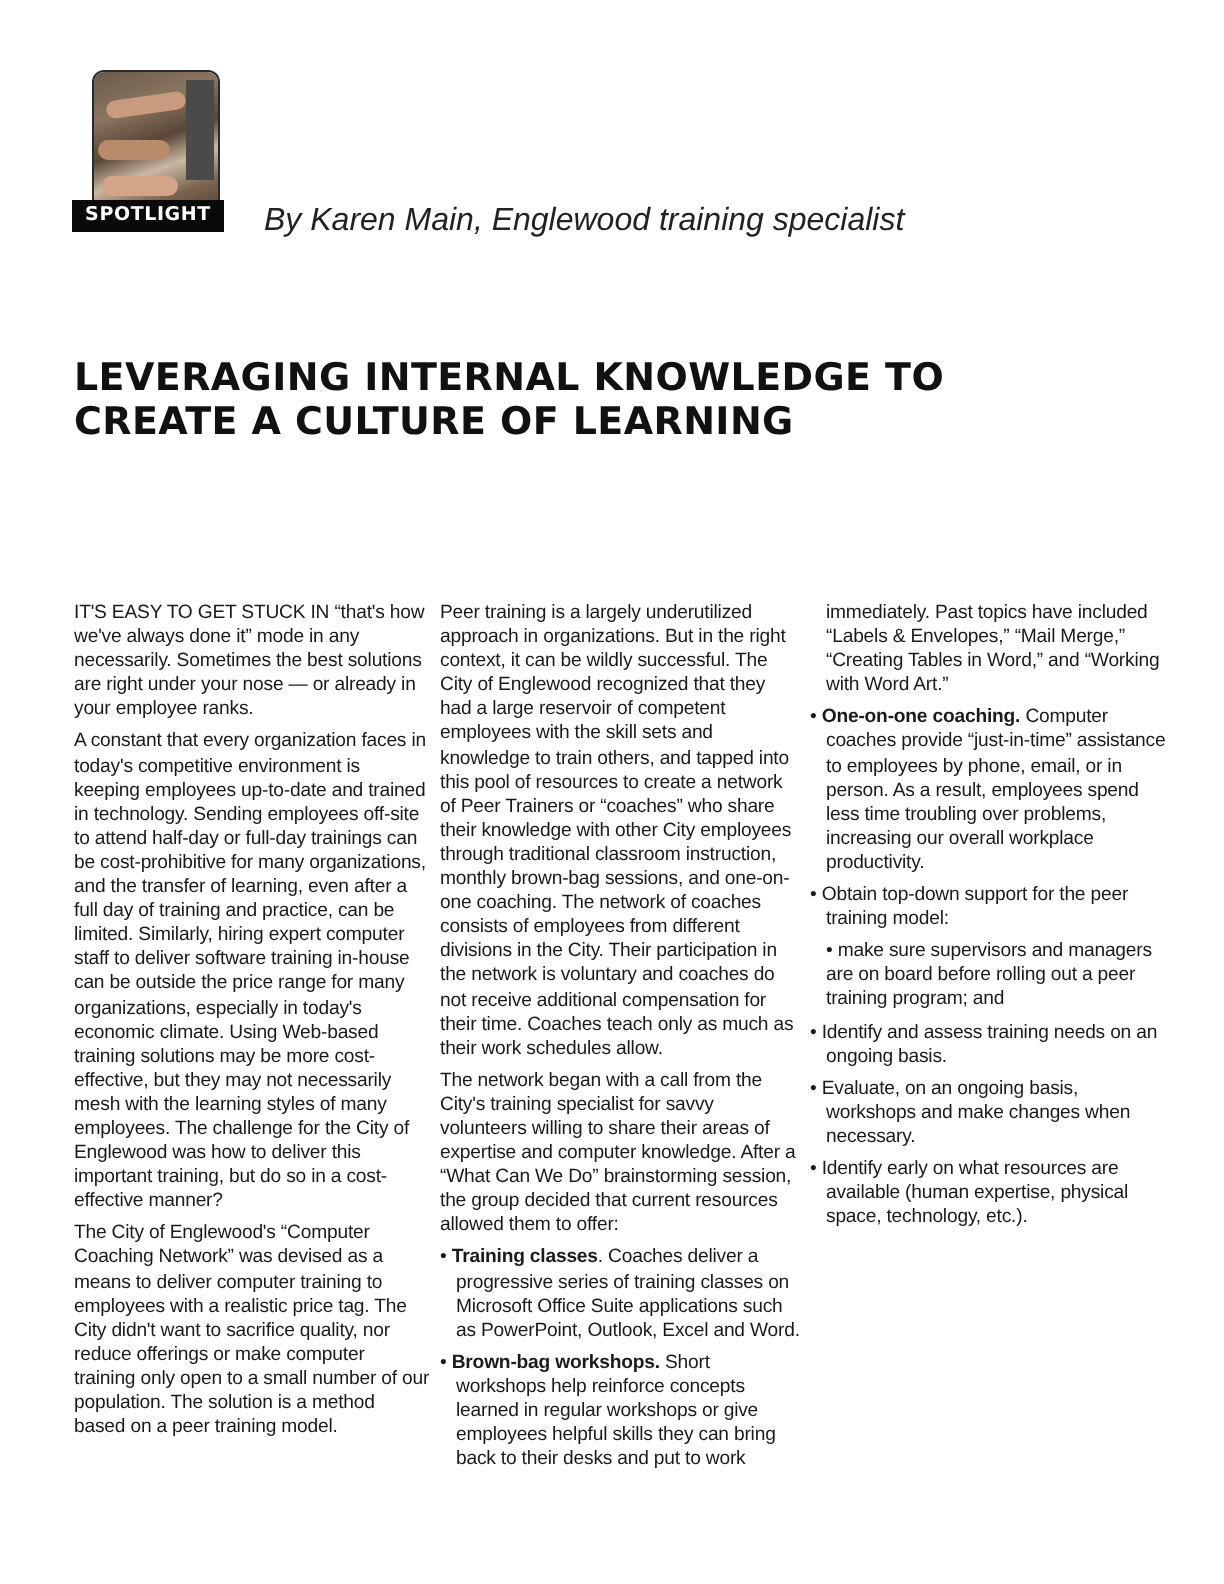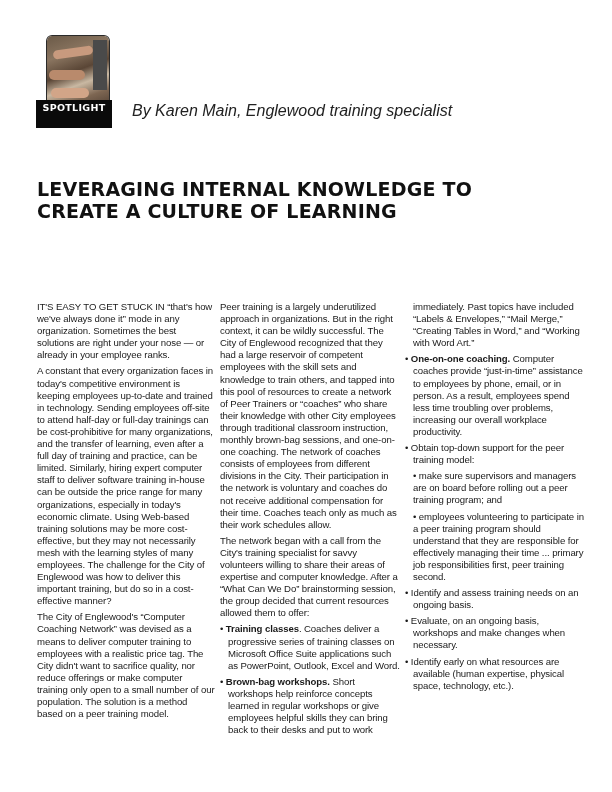--- a/index.html
+++ b/index.html
@@ -3,21 +3,21 @@
 <meta charset="utf-8">
 <style>
   html, body { margin: 0; padding: 0; background: #ffffff; }
   body { width: 612px; height: 792px; position: relative; overflow: hidden; font-family: "Liberation Sans", sans-serif; color: #1a1a1a; }
   .photo { position: absolute; left: 47px; top: 36px; width: 62px; height: 78px; border-radius: 5px; overflow: hidden;
     background: linear-gradient(160deg, #6b5a48 0%, #8a7560 25%, #5a4636 45%, #c9b8a2 60%, #7d6652 75%, #3f3128 100%); box-shadow: 0 0 0 1px #2a2a2a; }
   .photo .hand1 { position: absolute; left: 6px; top: 12px; width: 40px; height: 9px; border-radius: 5px; background: #c89a7e; transform: rotate(-8deg); }
   .photo .hand2 { position: absolute; left: 2px; top: 34px; width: 36px; height: 10px; border-radius: 5px; background: #b98a6c; }
   .photo .hand3 { position: absolute; left: 4px; top: 52px; width: 38px; height: 10px; border-radius: 5px; background: #d2a588; }
   .photo .screen { position: absolute; right: 2px; top: 4px; width: 14px; height: 50px; background: #4a4a4a; }
-  .spotlight { position: absolute; left: 36px; top: 100px; width: 76px; height: 28px; background: #0a0a0a; color: #fff; font-family: "DejaVu Sans", sans-serif; font-size: 9.5px; font-weight: bold; letter-spacing: 0.3px; text-align: center; line-height: 16px; }
+  .spotlight { position: absolute; left: 36px; top: 100px; width: 76px; height: 16px; background: #0a0a0a; color: #fff; font-family: "DejaVu Sans", sans-serif; font-size: 9.5px; font-weight: bold; letter-spacing: 0.3px; text-align: center; line-height: 16px; }
   .byline { position: absolute; left: 132px; top: 102px; font-size: 16px; font-style: italic; color: #222; }
   .headline { position: absolute; left: 37px; top: 178px; font-family: "DejaVu Sans", sans-serif; font-weight: bold; font-size: 19px; line-height: 22px; letter-spacing: 0.2px; color: #111; margin: 0; }
   .col { position: absolute; top: 301px; font-size: 9.6px; line-height: 12.1px; color: #1a1a1a; letter-spacing: -0.1px; }
   .col p { margin: 0 0 4px 0; }
   .col1 { left: 37px; width: 178px; }
   .col2 { left: 220px; width: 180px; }
   .col3 { left: 405px; width: 180px; }
   .bul { padding-left: 8px; text-indent: -8px; margin: 0 0 4px 0; }
   .sub { padding-left: 8px; margin: 0 0 4px 0; }
   .b { font-weight: bold; }
@@ -35,37 +35,36 @@
 </div>
 <div class="spotlight">SPOTLIGHT</div>
 <div class="byline">By Karen Main, Englewood training specialist</div>
 
 <h1 class="headline">
   <span>LEVERAGING INTERNAL KNOWLEDGE TO</span><br>
   <span>CREATE A CULTURE OF LEARNING</span>
 </h1>
 
 <div class="col col1">
-  <p><span>IT'S EASY TO GET STUCK IN</span><span> “that's how we've always done it” mode in any organization. Sometimes the best solutions are right under your nose — or already in your employee ranks.</span></p>
+  <p><span>IT'S EASY TO GET STUCK IN</span><span> “that's how we've always done it” mode in any necessarily. Sometimes the best solutions are right under your nose — or already in your employee ranks.</span></p>
   <p>A constant that every organization faces in today's competitive environment is keeping employees up-to-date and trained in technology. Sending employees off-site to attend half-day or full-day trainings can be cost-prohibitive for many organizations, and the transfer of learning, even after a full day of training and practice, can be limited. Similarly, hiring expert computer staff to deliver software training in-house can be outside the price range for many organizations, especially in today's economic climate. Using Web-based training solutions may be more cost-effective, but they may not necessarily mesh with the learning styles of many employees. The challenge for the City of Englewood was how to deliver this important training, but do so in a cost-effective manner?</p>
   <p>The City of Englewood's “Computer Coaching Network” was devised as a means to deliver computer training to employees with a realistic price tag. The City didn't want to sacrifice quality, nor reduce offerings or make computer training only open to a small number of our population. The solution is a method based on a peer training model.</p>
 </div>
 
 <div class="col col2">
   <p>Peer training is a largely underutilized approach in organizations. But in the right context, it can be wildly successful. The City of Englewood recognized that they had a large reservoir of competent employees with the skill sets and knowledge to train others, and tapped into this pool of resources to create a network of Peer Trainers or “coaches” who share their knowledge with other City employees through traditional classroom instruction, monthly brown-bag sessions, and one-on-one coaching. The network of coaches consists of employees from different divisions in the City. Their participation in the network is voluntary and coaches do not receive additional compensation for their time. Coaches teach only as much as their work schedules allow.</p>
   <p>The network began with a call from the City's training specialist for savvy volunteers willing to share their areas of expertise and computer knowledge. After a “What Can We Do” brainstorming session, the group decided that current resources allowed them to offer:</p>
   <p class="bul"><span>•</span> <span class="b">Training classes</span><span>. Coaches deliver a progressive series of training classes on Microsoft Office Suite applications such as PowerPoint, Outlook, Excel and Word.</span></p>
   <p class="bul"><span>•</span> <span class="b">Brown-bag workshops.</span><span> Short workshops help reinforce concepts learned in regular workshops or give employees helpful skills they can bring back to their desks and put to work</span></p>
 </div>
 
 <div class="col col3">
   <p class="sub" style="padding-left:8px">immediately. Past topics have included “Labels &amp; Envelopes,” “Mail Merge,” “Creating Tables in Word,” and “Working with Word Art.”</p>
   <p class="bul"><span>•</span> <span class="b">One-on-one coaching.</span><span> Computer coaches provide “just-in-time” assistance to employees by phone, email, or in person. As a result, employees spend less time troubling over problems, increasing our overall workplace productivity.</span></p>
   <p class="bul"><span>•</span> <span>Obtain top-down support for the peer training model:</span></p>
   <p class="sub"><span>•</span> <span>make sure supervisors and managers are on board before rolling out a peer training program; and</span></p>
-  <p class="sub"><span>•</span> <span>employees volunteering to participate in a peer training program should understand that they are responsible for effectively managing their time ... primary job responsibilities first, peer training second.</span></p>
   <p class="bul"><span>•</span> <span>Identify and assess training needs on an ongoing basis.</span></p>
   <p class="bul"><span>•</span> <span>Evaluate, on an ongoing basis, workshops and make changes when necessary.</span></p>
   <p class="bul"><span>•</span> <span>Identify early on what resources are available (human expertise, physical space, technology, etc.).</span></p>
 </div>
 
 <div class="footer-left">26</div>
 <div class="footer-right">COLORADO MUNICIPALITIES</div>
 
 </body></html>

